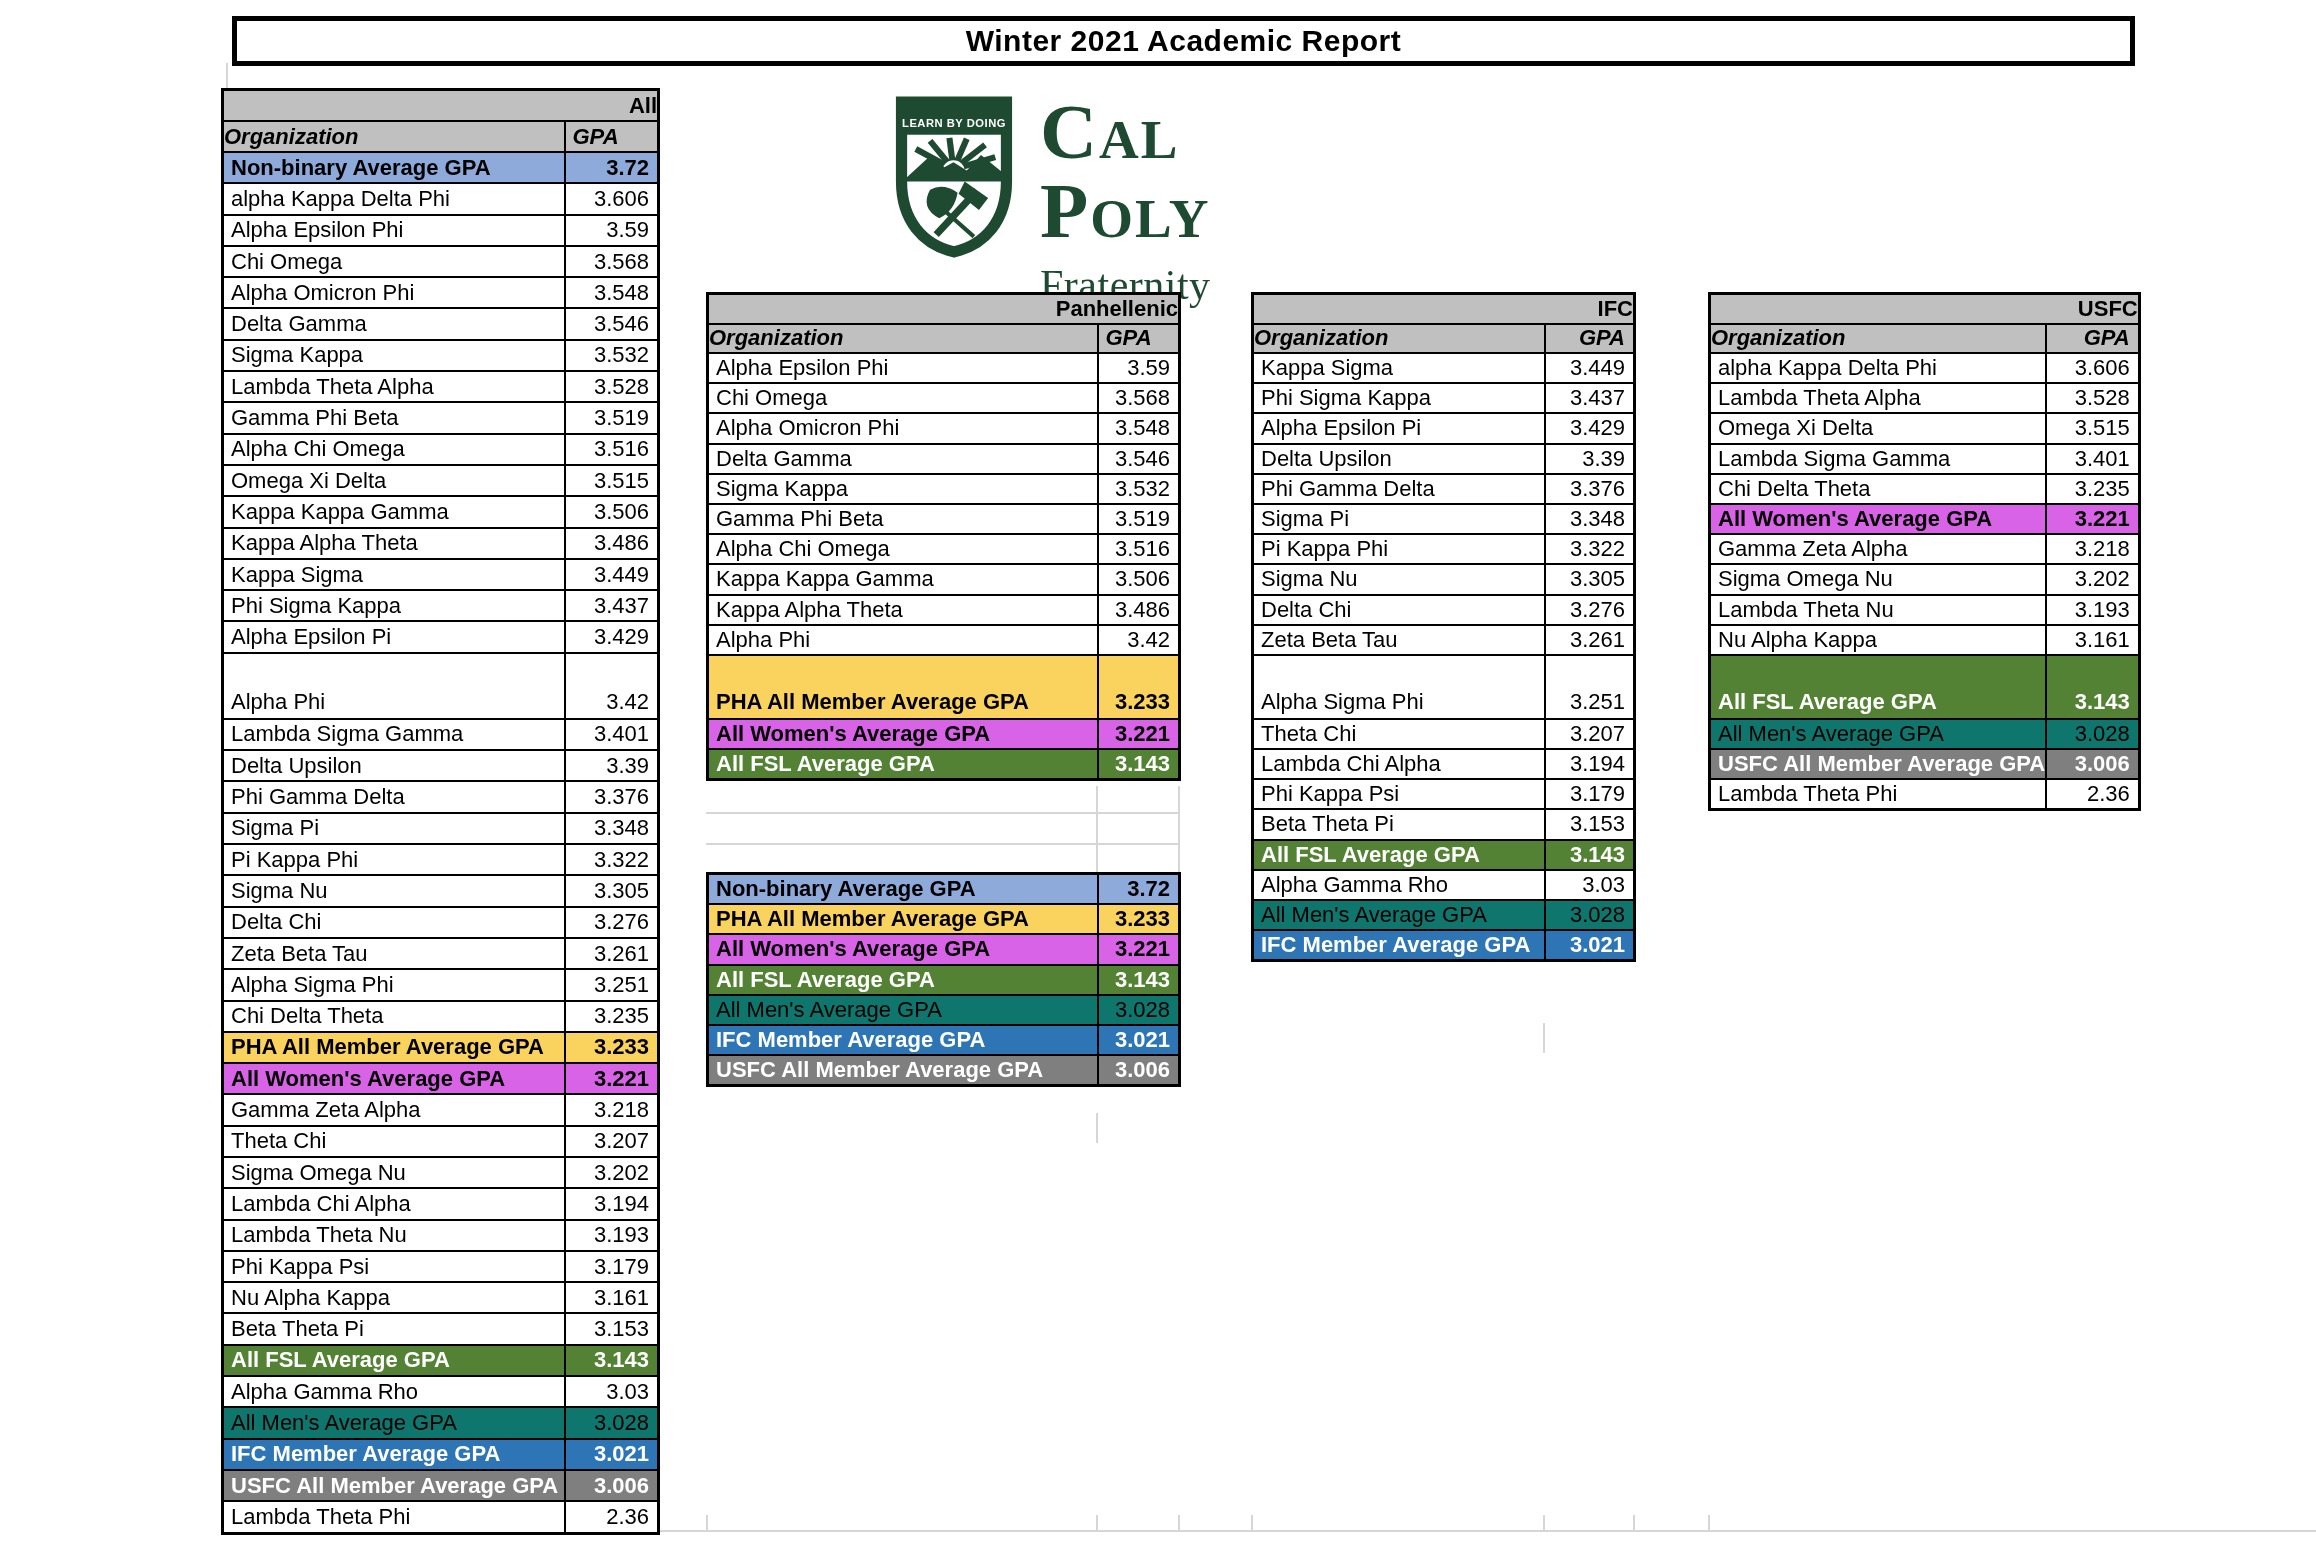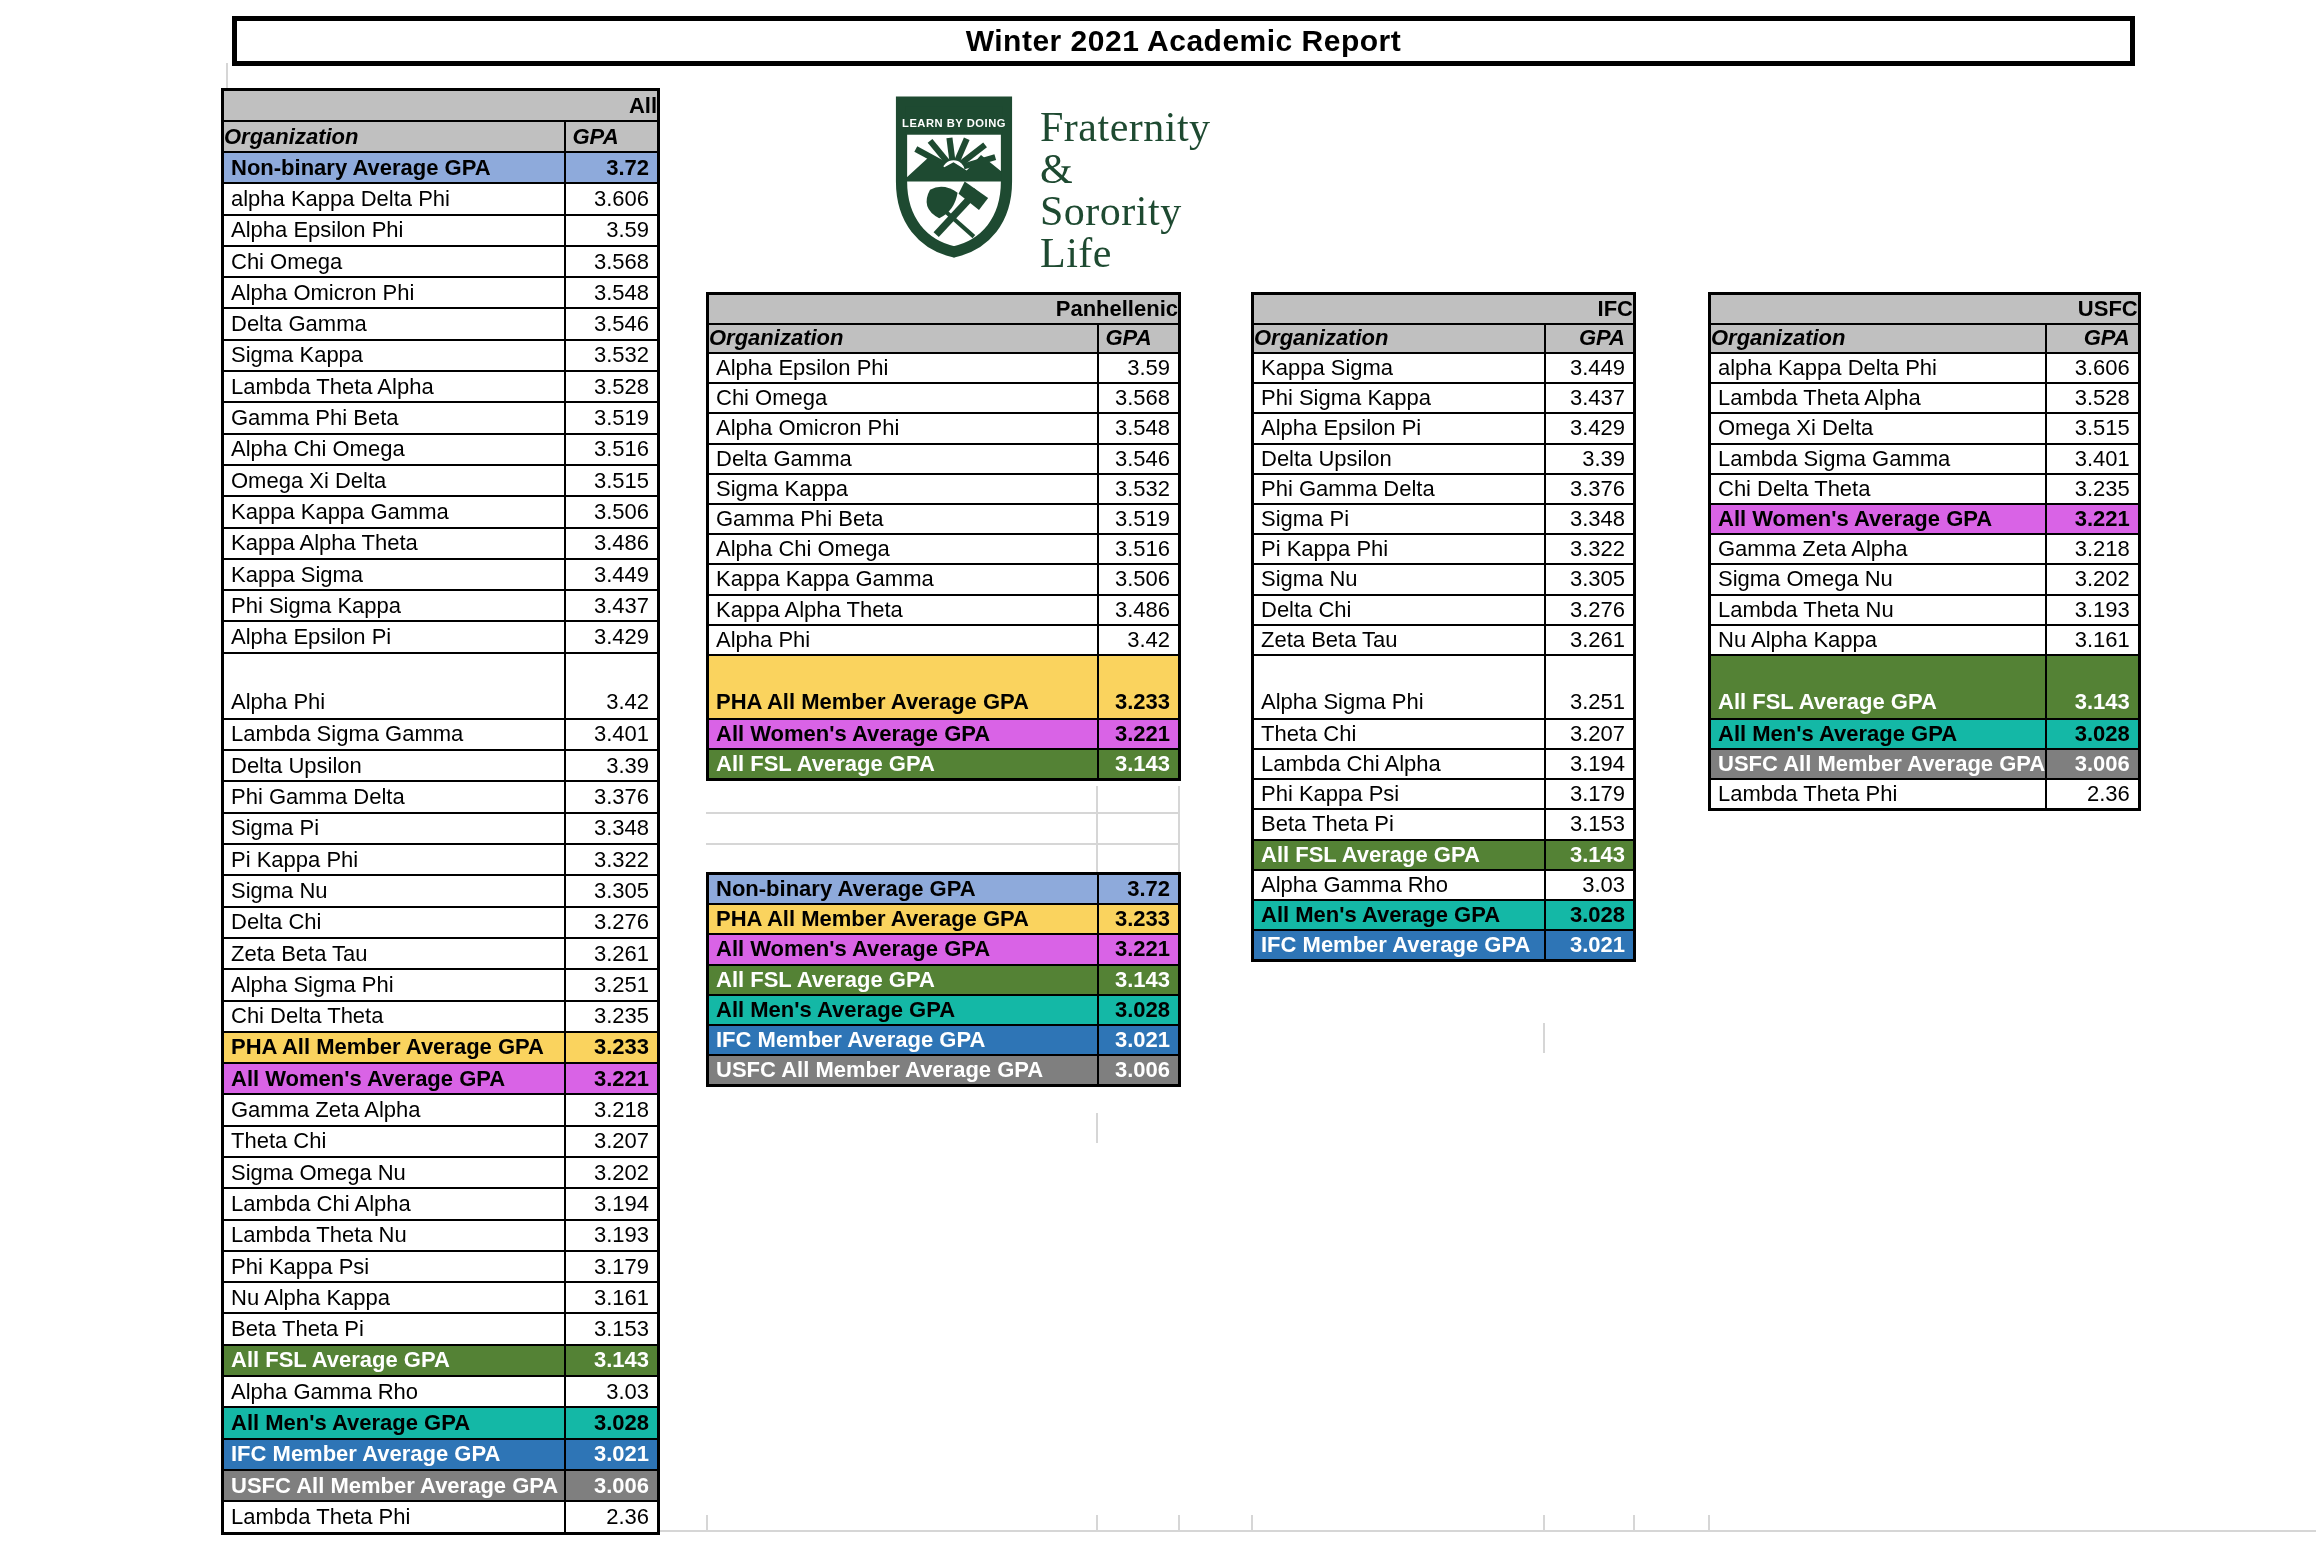--- a/index.html
+++ b/index.html
@@ -29,21 +29,21 @@
   
   .t-all th{height:29px;} .t-all td{height:29.3px;}
   .t-std th{height:27.5px;} .t-std td{height:28.2px;}
   .t-all tr.tall td{height:61.1px;vertical-align:bottom;padding-bottom:3px;}
   .t-std tr.tall td{height:58.9px;vertical-align:bottom;padding-bottom:3px;}
   
   .r-lightblue td{background:#8EAADB;font-weight:700;}
   .r-yellow    td{background:#FAD35E;font-weight:700;}
   .r-magenta   td{background:#D963E6;font-weight:700;}
   .r-green     td{background:#548235;color:#fff;font-weight:700;}
-  .r-peach     td{background:#14b8a6;font-weight:700;}
+  .r-peach     td{background:#0f766e;font-weight:400;}
   .r-blue      td{background:#2E75B6;color:#fff;font-weight:700;margin-top:38px;}
   .r-grey      td{background:#7F7F7F;color:#fff;font-weight:700;}
   
   .t-all  col.c1{width:342px;} .t-all  col.c2{width:94px;}
   .t-pan  col.c1{width:390px;} .t-pan  col.c2{width:82px;}
   .t-ifc  col.c1{width:292px;} .t-ifc  col.c2{width:90px;}
   .t-usfc col.c1{width:314px;} .t-usfc col.c2{width:93px;}
   
   .gl{position:absolute;background:#D6D6D6;}
   
@@ -82,20 +82,21 @@
 
     <path d="M13,80 L36,59 L50,70 L59,65 L72,73 L86,58 L106,74 L106,84 L13,84 Z" fill="#1E4A31"></path>
 
     <path d="M36,92 Q26,110 45,120 Q60,113 63,95 Q49,85 36,92 Z" fill="#1E4A31"></path>
     <line x1="52" y1="114" x2="79" y2="138" stroke="#1E4A31" stroke-width="4"></line>
 
     <line x1="42" y1="136" x2="82" y2="93" stroke="#1E4A31" stroke-width="7"></line>
     <path d="M70,84 L93,100 L84,112 L64,96 Z" fill="#1E4A31"></path>
   </svg>
   <div class="logo-text">
+    <div class="brand">Cal Poly</div>
     <div class="brand-sub">Fraternity &amp; Sorority Life</div>
   </div>
 </div>
 
 <div class="tbl" style="left:221px;top:88px;">
   <table class="gpa-table t-all gpah-left">
     <colgroup>
         <col class="c1">
         <col class="c2">
       </colgroup>

